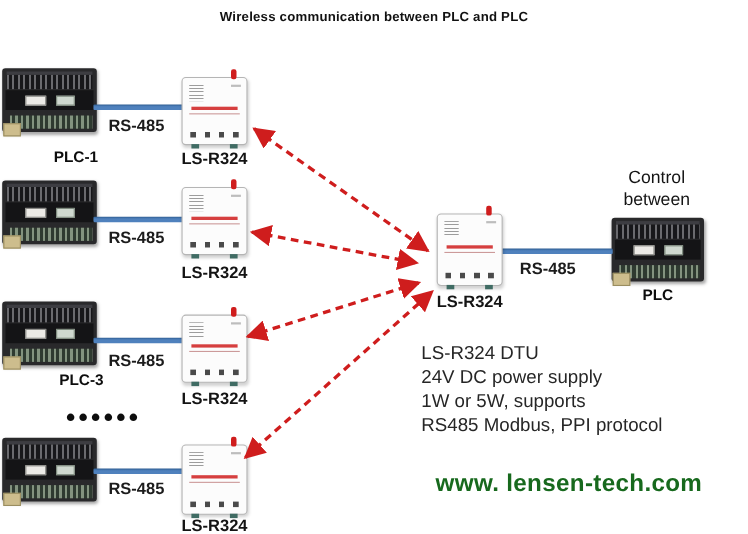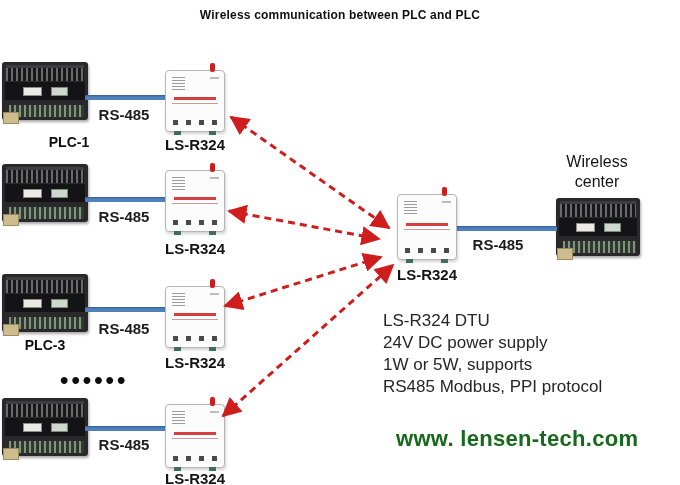--- a/index.html
+++ b/index.html
@@ -117,21 +117,21 @@
   <div class="abs" style="left:0;top:274px;width:250px;height:100px;">
     <div class="plc" style="left:2px;top:0;width:86px;height:58px;">
       <div class="ptop"></div>
       <div class="pmid">
           <div class="slot1"></div>
           <div class="slot2"></div>
         </div>
       <div class="pbot"></div>
       <div class="tab"></div>
     </div>
-    <div class="abs plclabel" style="left:0;top:63px;width:90px;">PLC-3</div>
+    <div class="abs plclabel" style="left:0;top:63px;width:90px;padding-left:29px;">PLC-3</div>
     <div class="abs busline" style="left:85px;top:33px;width:82px;"></div>
     <div class="abs buslabel" style="left:86px;top:46px;">RS-485</div>
     <div class="dtu" style="left:165px;top:12px;width:58px;height:60px;">
       <div class="ant"></div>
       <div class="leds"></div>
       <div class="tag"></div>
       <div class="redline"></div>
       <div class="subline"></div>
       <div class="ports"></div>
       <div class="footl"></div>
@@ -174,30 +174,31 @@
     <div class="redline"></div>
     <div class="subline"></div>
     <div class="ports"></div>
     <div class="footl"></div>
     <div class="footr"></div>
   </div>
   <div class="abs dtulabel" style="left:389px;top:266px;">LS-R324</div>
   <div class="abs busline" style="left:455px;top:226px;width:102px;"></div>
   <div class="abs buslabel" style="left:460px;top:236px;">RS-485</div>
 
-  <div class="abs cc-caption" style="left:557px;top:152px;">Wireless center</div>
+  <div class="abs cc-caption" style="left:557px;top:152px;">Control between</div>
   <div class="plc" style="left:556px;top:198px;width:84px;height:58px;">
     <div class="ptop"></div>
     <div class="pmid">
         <div class="slot1"></div>
         <div class="slot2"></div>
       </div>
     <div class="pbot"></div>
     <div class="tab"></div>
   </div>
+  <div class="abs plclabel" style="left:556px;top:260px;width:84px;">PLC</div>
 
   <div class="abs info" style="left:383px;top:310px;">
     <div>LS-R324 DTU</div>
     <div>24V DC power supply</div>
     <div>1W or 5W, supports</div>
     <div>RS485 Modbus, PPI protocol</div>
   </div>
 
   <div class="abs website" style="left:396px;top:426px;">www. lensen-tech.com</div>
 

